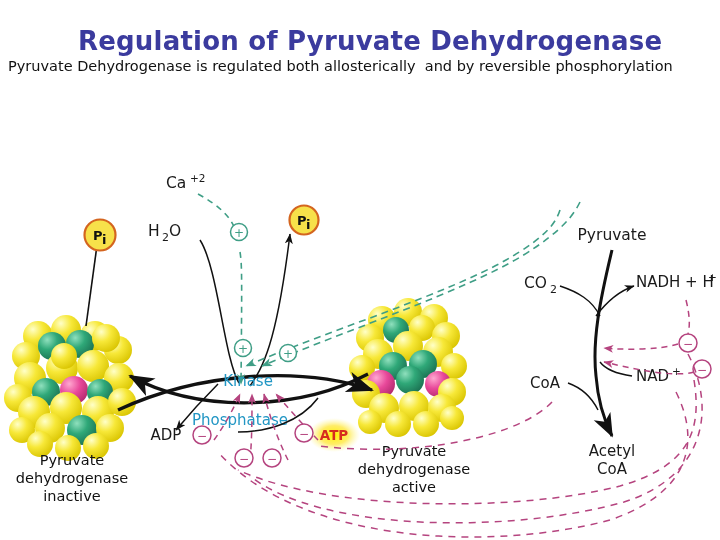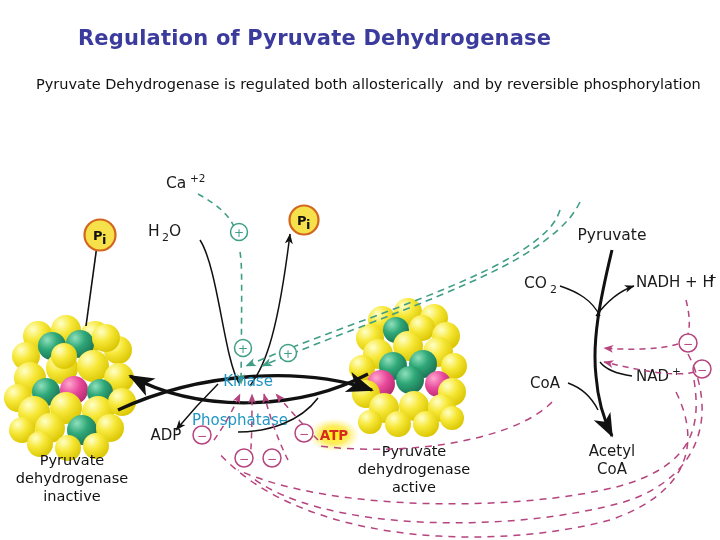--- a/index.html
+++ b/index.html
@@ -4,27 +4,27 @@
 <style>
   html,body{margin:0;padding:0;}
   body{
     width:720px;height:540px;background:#ffffff;overflow:hidden;
     font-family:"DejaVu Sans","Liberation Sans",sans-serif;
   }
   #stage{position:relative;width:720px;height:540px;}
   #title{
     position:absolute;left:78px;top:26px;
     font-family:"DejaVu Sans","Liberation Sans",sans-serif;
-    font-size:21px;font-weight:bold;color:#3b3b9e;letter-spacing:.2px;
+    font-size:26px;font-weight:bold;color:#3b3b9e;letter-spacing:.2px;
     white-space:nowrap;
   }
   #subtitle{
-    position:absolute;left:8px;top:74px;width:670px;
+    position:absolute;left:8px;top:56px;width:670px;
     font-family:"DejaVu Sans","Liberation Sans",sans-serif;
-    font-size:14.5px;color:#111111;line-height:1.45;white-space:pre-wrap;margin-left:28px;
+    font-size:14.5px;color:#111111;line-height:1.45;white-space:pre-wrap;
   }
   #figure{position:absolute;left:0;top:140px;width:720px;height:400px;}
   svg{display:block;}
   .lbl{font-family:"DejaVu Sans","Liberation Sans",sans-serif;fill:#1a1a1a;}
   .enzlbl{font-family:"DejaVu Sans","Liberation Sans",sans-serif;fill:#111;font-size:14.5px;}
   .enzname{font-family:"DejaVu Sans","Liberation Sans",sans-serif;fill:#2196c4;font-size:15px;}
   .atptxt{font-family:"DejaVu Sans","Liberation Sans",sans-serif;fill:#d62b1f;font-size:13.5px;font-weight:bold;}
   .pitxt{font-family:"DejaVu Sans","Liberation Sans",sans-serif;fill:#111;font-size:13px;font-weight:bold;}
   .sign{font-family:"DejaVu Sans","Liberation Sans",sans-serif;font-size:12px;}
 </style>

